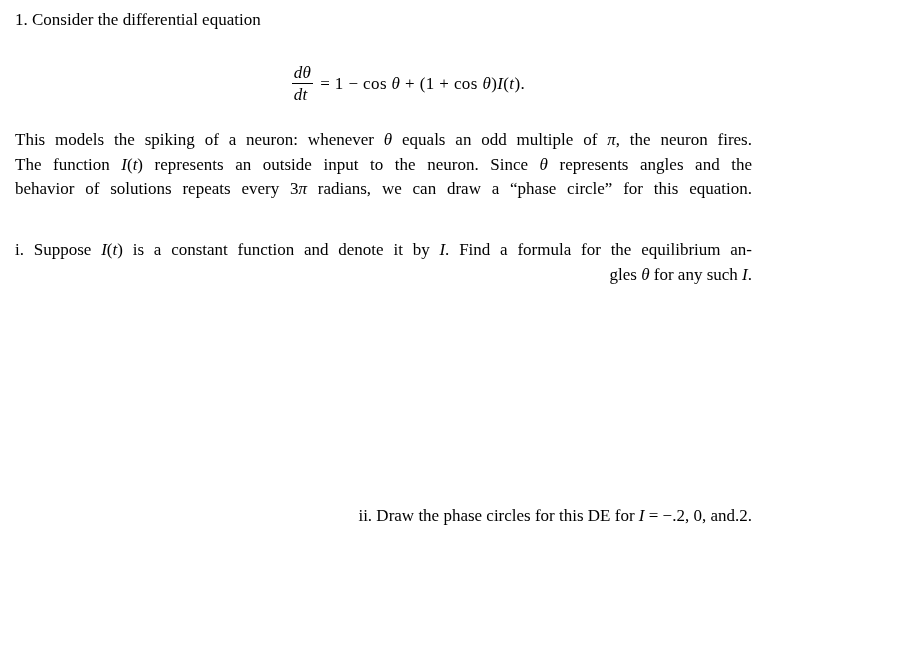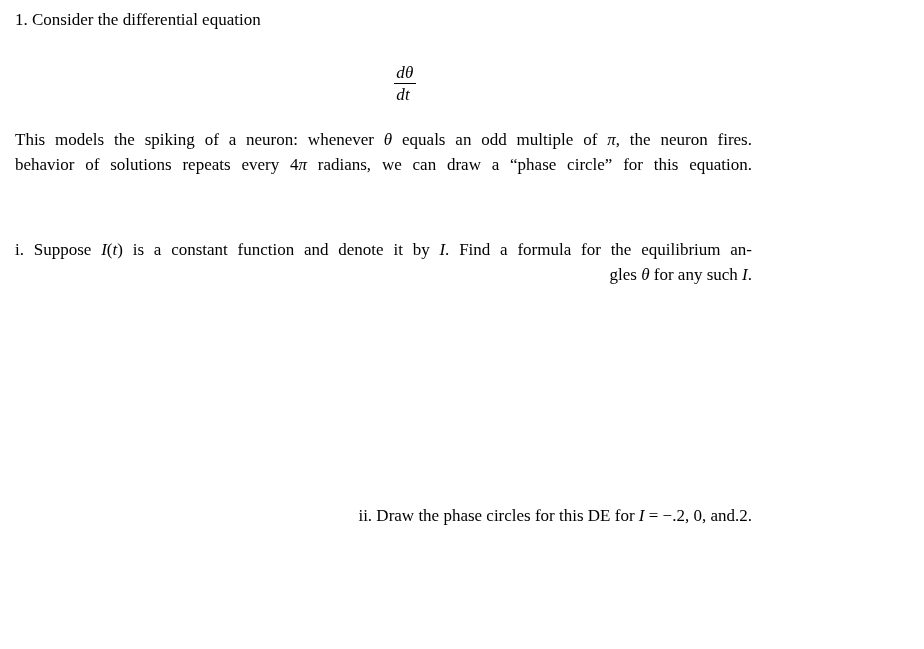--- a/index.html
+++ b/index.html
@@ -72,25 +72,27 @@
 <div class="page">
 
   <div class="block heading">1. Consider the differential equation</div>
 
   <div class="equation">
     <span class="frac">
       <span class="num"><span class="mi">dθ</span></span>
       <span class="fbar"></span>
       <span class="den"><span class="mi">dt</span></span>
     </span>
+    <span class="rhs"><span class="mr">= 1 − cos </span><span class="mi">θ</span><span class="mr"> + (1 + cos </span><span class="mi">θ</span><span class="mr">)</span><span class="mi">I</span><span class="mr">(</span><span class="mi">t</span><span class="mr">).</span></span>
   </div>
 
   <div class="block para">
     <div class="line just"><span class="mr">This models the spiking of a neuron: whenever </span><span class="mi">θ</span><span class="mr"> equals an odd multiple of </span><span class="mi">π</span><span class="mr">, the neuron fires.</span></div>
-    <div class="line just"><span class="mr">behavior of solutions repeats every 4</span><span class="mi">π</span><span class="mr"> radians, we can draw a “phase circle” for this equation.</span></div>
+    <div class="line just"><span class="mr">The function </span><span class="mi">I</span><span class="mr">(</span><span class="mi">t</span><span class="mr">)</span><span class="mr"> represents an outside input to the neuron. Since </span><span class="mi">θ</span><span class="mr"> represents angles and the</span></div>
+    <div class="line just"><span class="mr">behavior of solutions repeats every 3</span><span class="mi">π</span><span class="mr"> radians, we can draw a “phase circle” for this equation.</span></div>
   </div>
 
   <div class="block part-i">
     <div class="line just"><span class="mr">i. Suppose </span><span class="mi">I</span><span class="mr">(</span><span class="mi">t</span><span class="mr">)</span><span class="mr"> is a constant function and denote it by </span><span class="mi">I</span><span class="mr">. Find a formula for the equilibrium an-</span></div>
     <div class="line"><span class="mr">gles </span><span class="mi">θ</span><span class="mr"> for any such </span><span class="mi">I</span><span class="mr">.</span></div>
   </div>
 
   <div class="block part-ii">
     <div class="line"><span class="mr">ii. Draw the phase circles for this DE for </span><span class="mi">I</span><span class="mr"> = −.2, 0, and.2.</span></div>
   </div>

